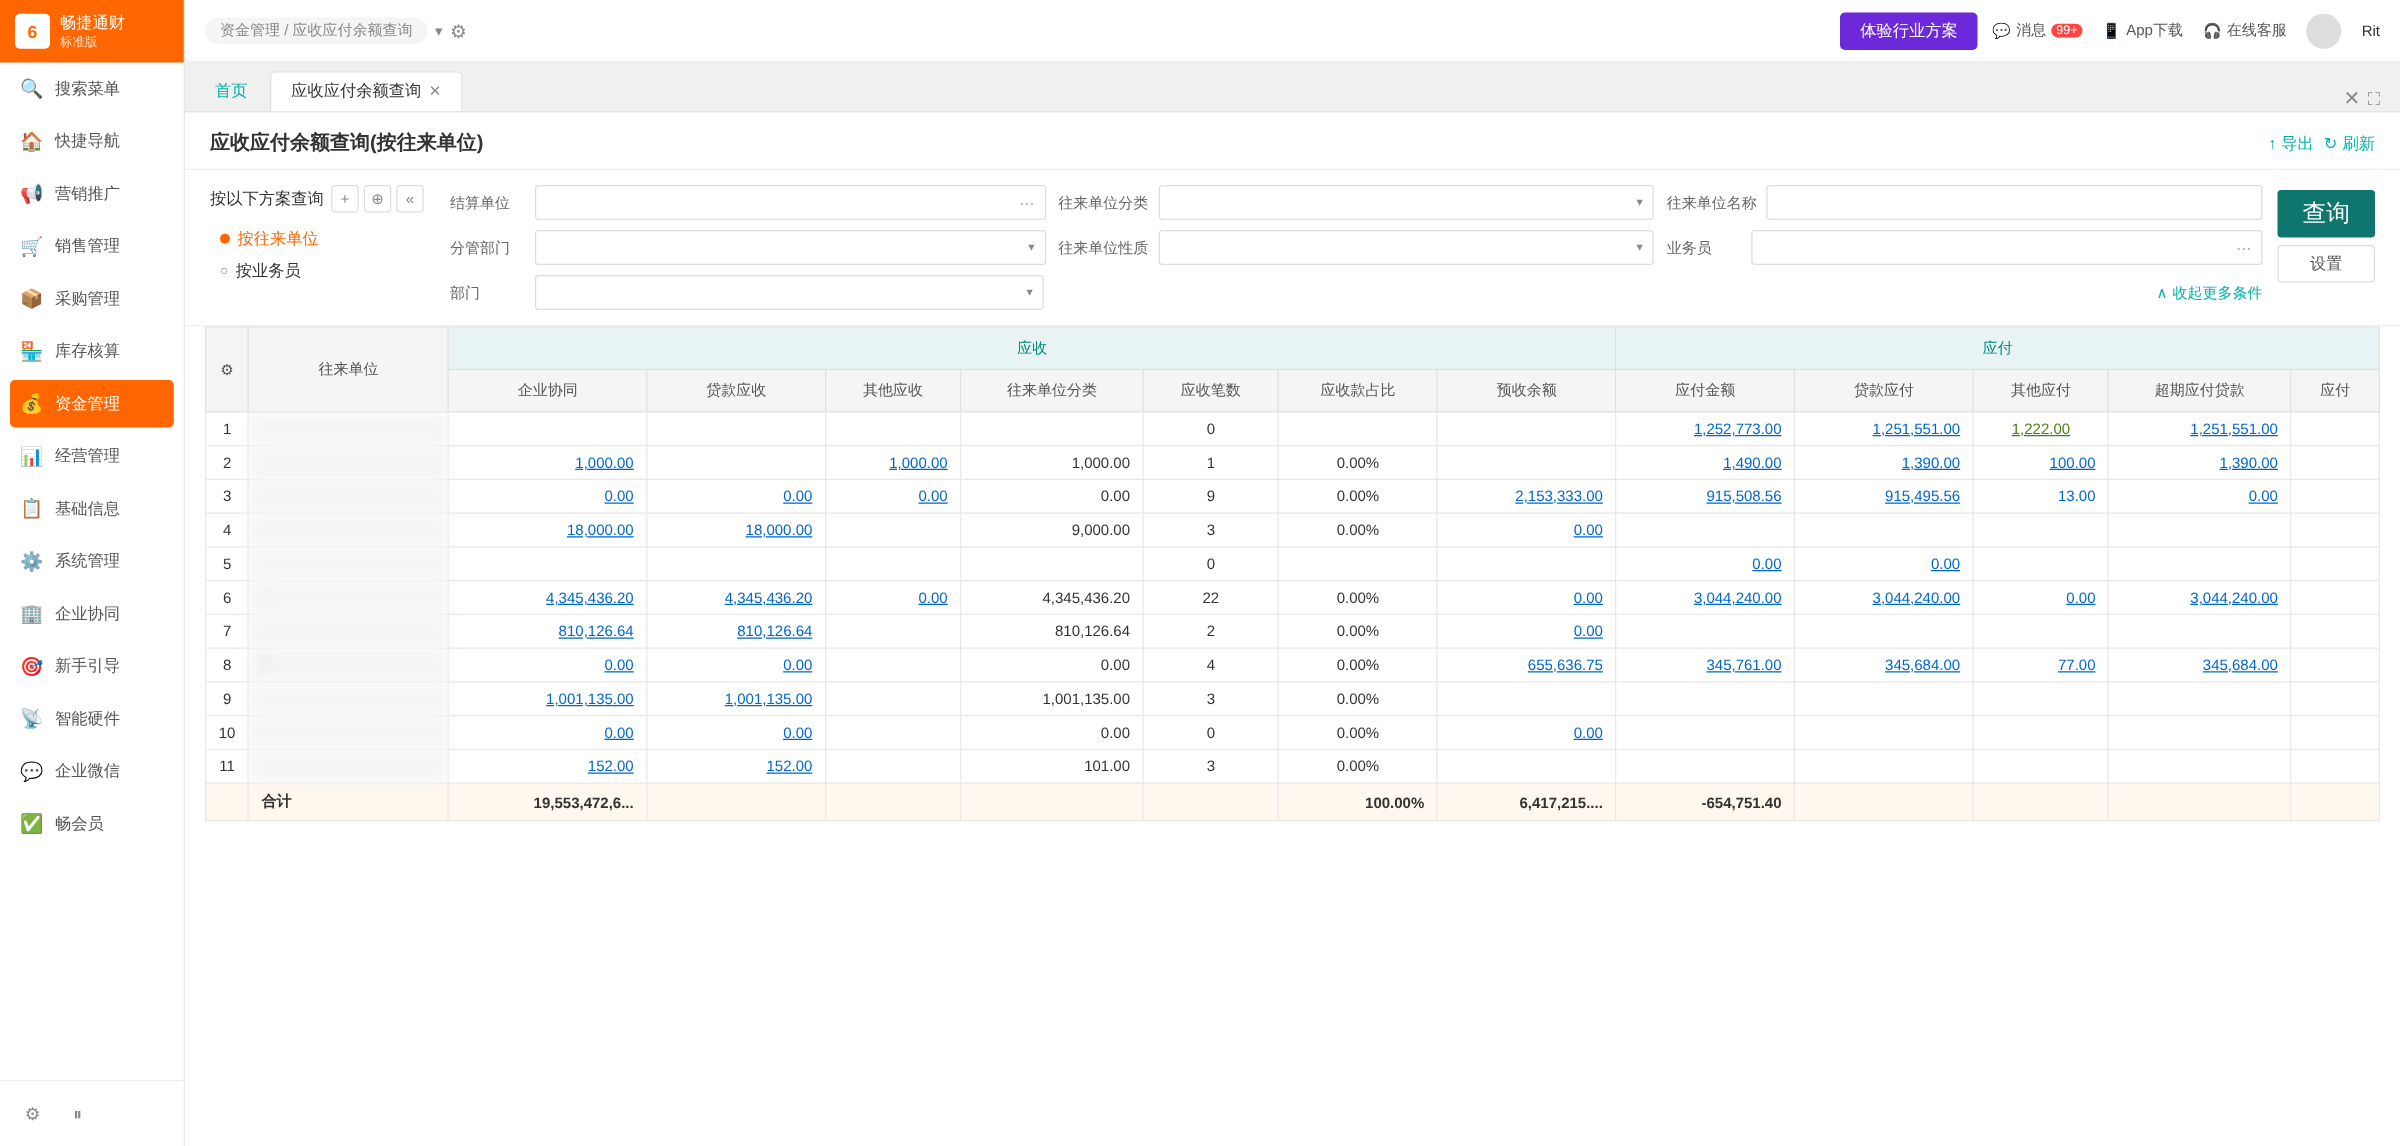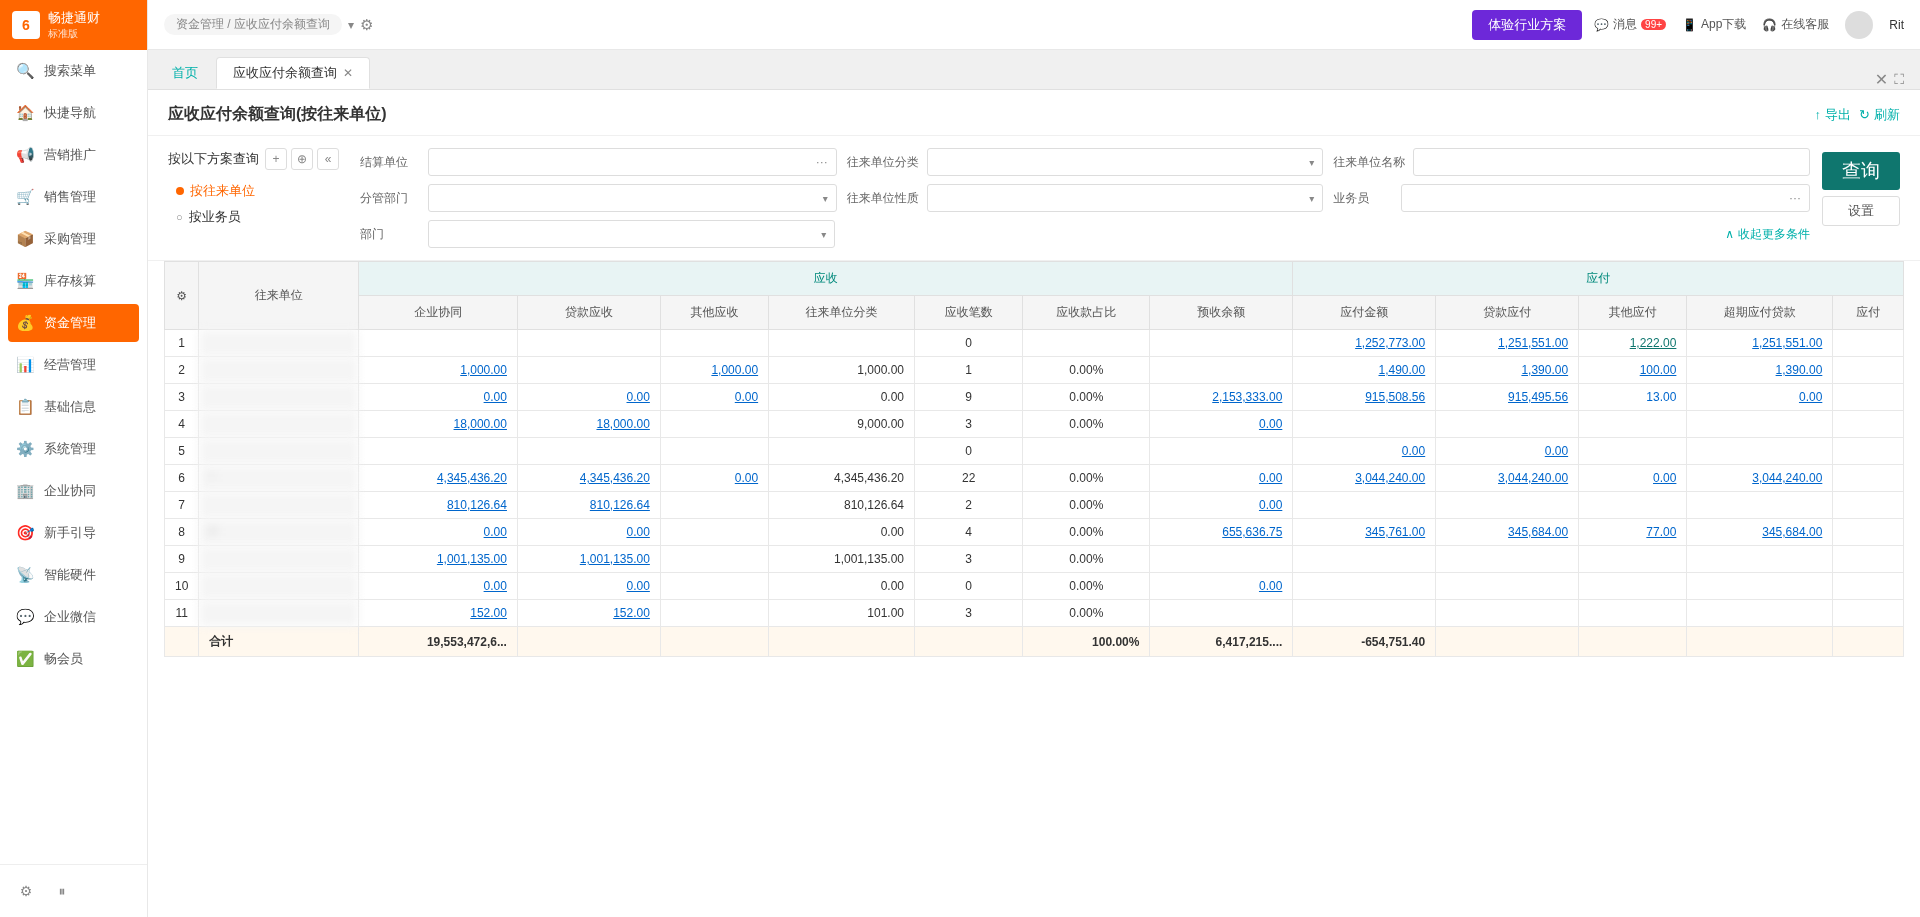--- a/index.html
+++ b/index.html
@@ -352,21 +352,21 @@
                 <td class="left blurred"></td>
                 <td></td>
                 <td></td>
                 <td></td>
                 <td></td>
                 <td class="center">0</td>
                 <td class="center"></td>
                 <td></td>
                 <td style="color: rgb(0, 102, 204); text-decoration: underline; cursor: pointer;">1,252,773.00</td>
                 <td style="color: rgb(0, 102, 204); text-decoration: underline; cursor: pointer;">1,251,551.00</td>
-                <td style="color: #0f766e; text-decoration: underline; cursor: pointer;">1,222.00</td>
+                <td style="color: #4d7c0f; text-decoration: underline; cursor: pointer; text-align: center;">1,222.00</td>
                 <td style="color: rgb(0, 102, 204); text-decoration: underline; cursor: pointer;">1,251,551.00</td>
                 <td></td>
               </tr>
               <tr>
                 <td class="center">2</td>
                 <td class="left blurred"></td>
                 <td style="color: rgb(0, 102, 204); text-decoration: underline; cursor: pointer;">1,000.00</td>
                 <td></td>
                 <td style="color: rgb(0, 102, 204); text-decoration: underline; cursor: pointer;">1,000.00</td>
                 <td>1,000.00</td>

